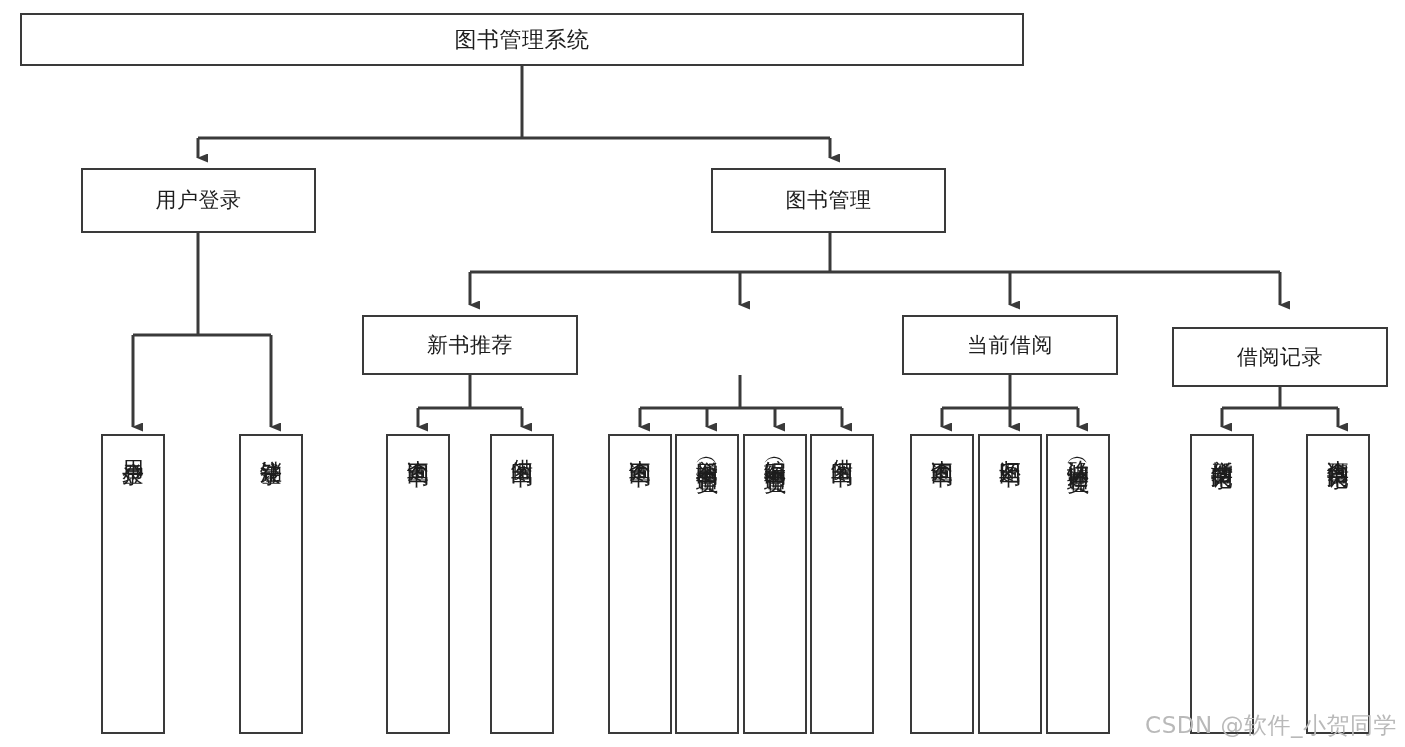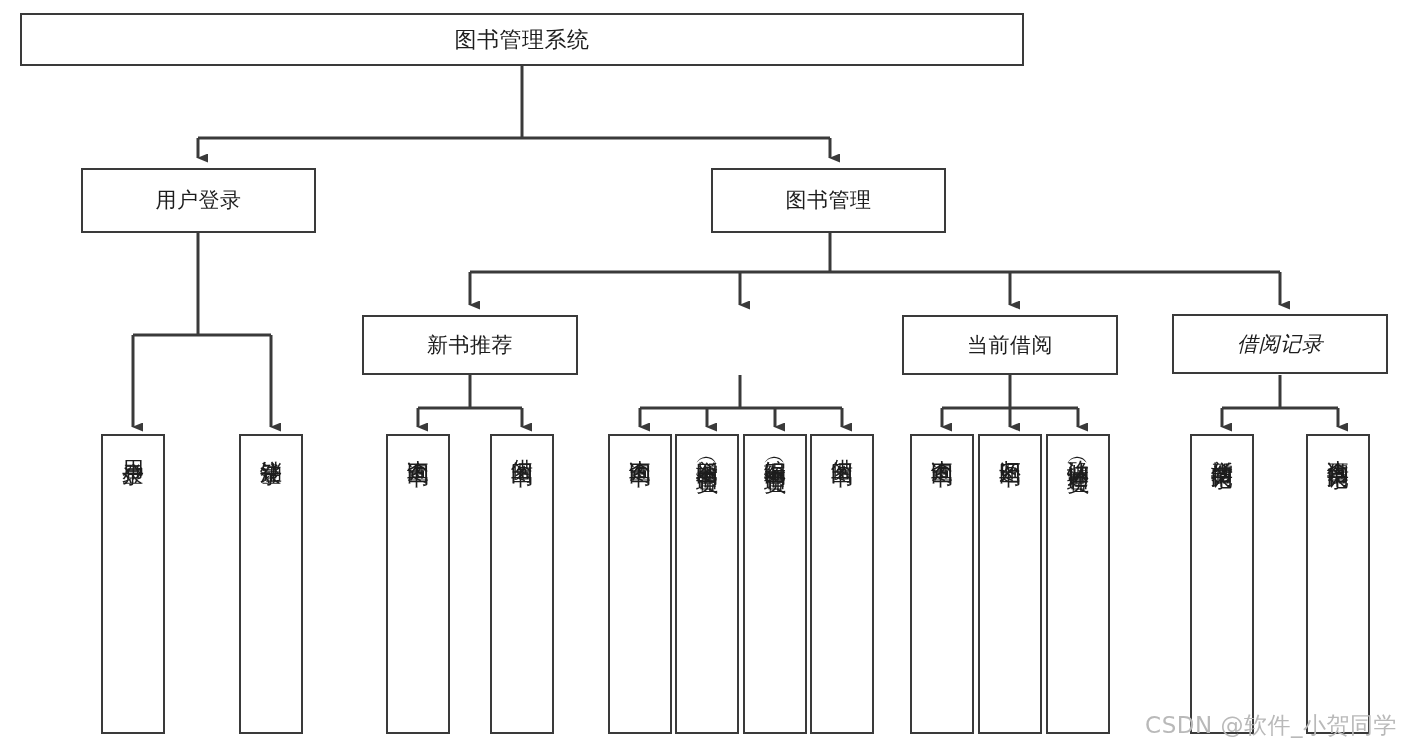--- a/index.html
+++ b/index.html
@@ -137,21 +137,21 @@
   <div class="node horizontal" style="left:362px; top:315px; width:216px; height:60px;">
     <span class="node-label">新书推荐</span>
   </div>
 
   <div class="node horizontal" style="left:711px; top:168px; width:235px; height:65px;">
     <span class="node-label">图书管理</span>
   </div>
   <div class="node horizontal" style="left:902px; top:315px; width:216px; height:60px;">
     <span class="node-label">当前借阅</span>
   </div>
-  <div class="node horizontal" style="left:1172px; top:314px; width:216px; height:60px;font-style:italic;">
+  <div class="node horizontal" style="left:1172px; top:327px; width:216px; height:60px;">
     <span class="node-label">借阅记录</span>
   </div>
 
   <div class="node vertical" style="left:101px; top:434px; width:64px; height:300px;">
     <span class="node-label">用户登录</span>
   </div>
   <div class="node vertical" style="left:239px; top:434px; width:64px; height:300px;">
     <span class="node-label">注销登录</span>
   </div>
 

